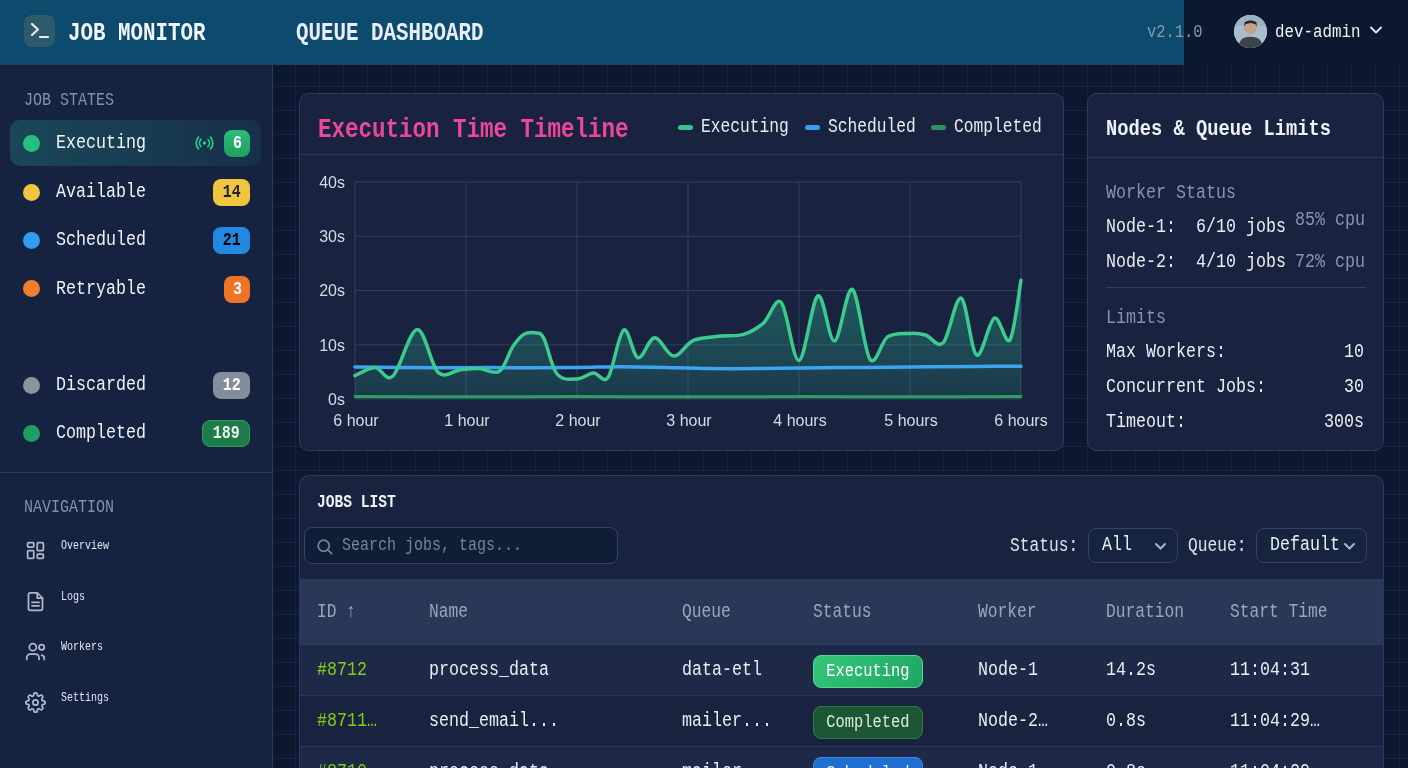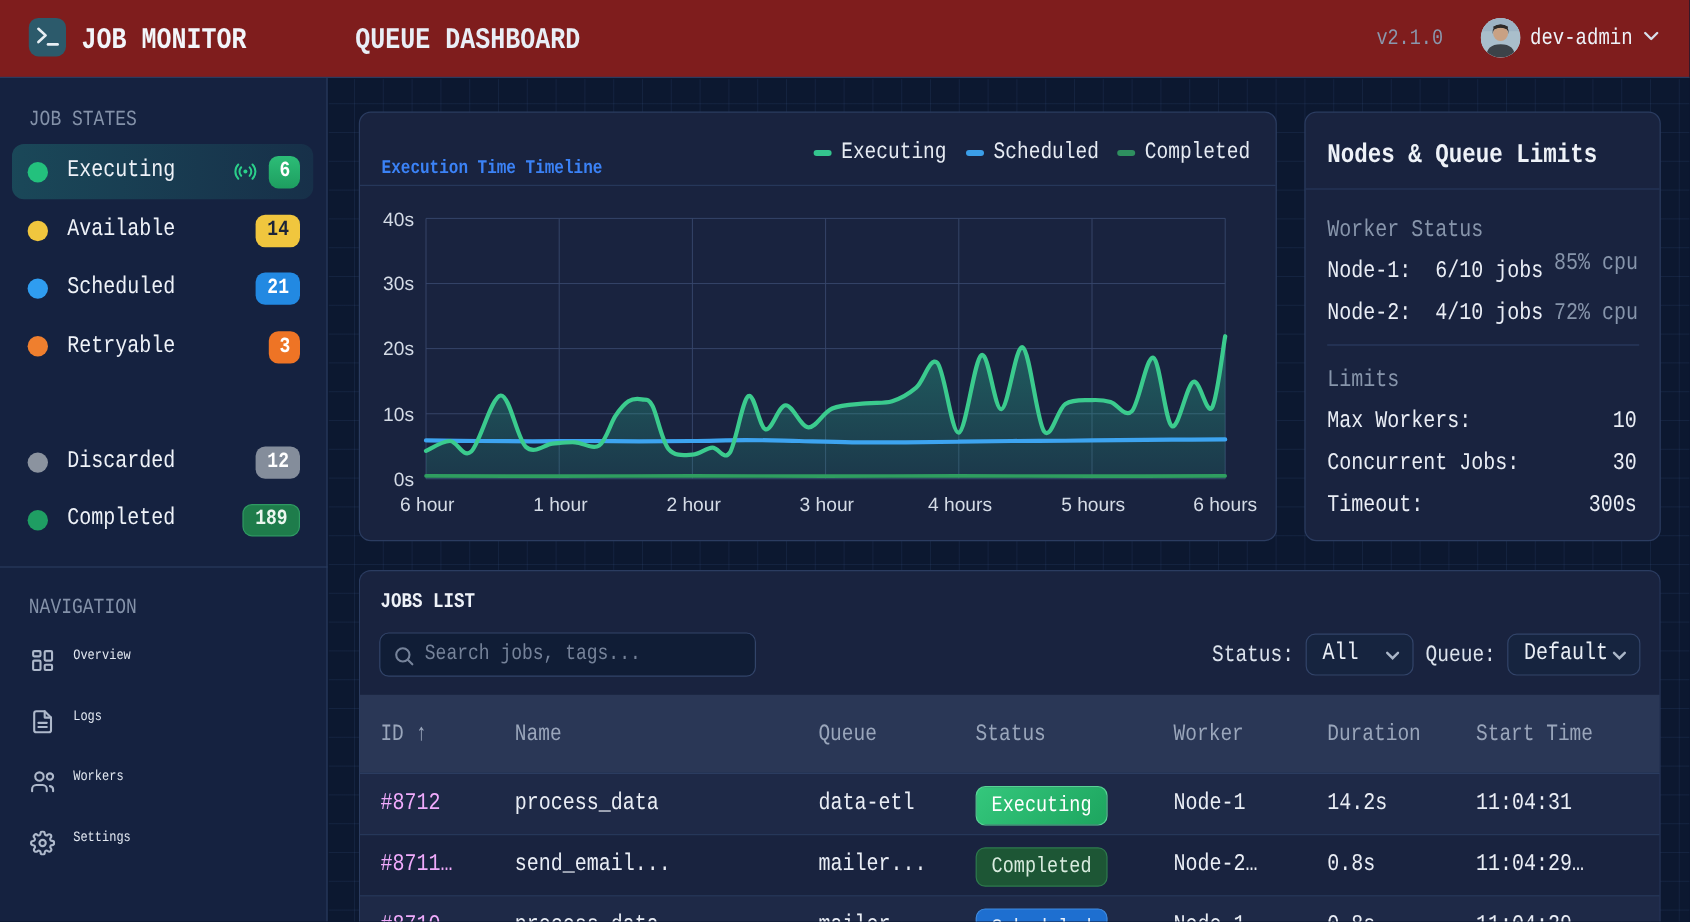--- a/index.html
+++ b/index.html
@@ -3,21 +3,21 @@
 <meta charset="utf-8">
 <style>
   * { margin:0; padding:0; box-sizing:border-box; }
   html,body { width:1408px; height:768px; overflow:hidden; }
   body { background:#0c1830; font-family:"Liberation Mono", monospace; color:#e9edf5; position:relative; }
   .cx  { display:inline-block; transform:scaleX(.833); transform-origin:0 50%; white-space:pre; }
   .cxr { display:inline-block; transform:scaleX(.833); transform-origin:100% 50%; white-space:pre; }
   .cxc { display:inline-block; transform:scaleX(.833); transform-origin:50% 50%; white-space:pre; }
 
   
-  #topbar { position:absolute; left:0; top:0; width:1408px; height:65px; background:#7f1d1d; border-bottom:1px solid #283a5e; }
+  #topbar { position:absolute; left:0; top:0; width:1184px; height:65px; background:#0c4a6e; border-bottom:1px solid #283a5e; }
   #logo { position:absolute; left:24px; top:15px; width:31px; height:32px; background:#2c5a6b; border-radius:8px; }
   #logo svg { position:absolute; left:5px; top:6px; }
   #brand { position:absolute; left:68px; top:19px; font-size:25px; font-weight:bold; color:#f2f5fa; }
   #pagetitle { position:absolute; left:296px; top:19px; font-size:25px; font-weight:bold; color:#e9eef6; }
   #version { position:absolute; left:1147px; top:22px; font-size:18.5px; color:#8a97ad; }
   #avatar { position:absolute; left:1234px; top:15px; width:33px; height:33px; border-radius:50%; overflow:hidden; background:#b7c6d2; }
   #username { position:absolute; left:1275px; top:21px; font-size:19px; color:#eef2f8; }
   #uchev { position:absolute; left:1369px; top:26px; }
 
   
@@ -37,50 +37,50 @@
   #main { position:absolute; left:274px; top:66px; width:1134px; height:702px; background:#0c1830;
     background-image:
       linear-gradient(rgba(90,130,200,0.10) 1px, transparent 1px),
       linear-gradient(90deg, rgba(90,130,200,0.10) 1px, transparent 1px);
     background-size:24px 24px; background-position:-3px -4px; }
   .card { position:absolute; background:#19233f; border:1px solid #2b3c60; border-radius:10px; }
 
   
   #chartcard { left:25px; top:27px; width:765px; height:358px; }
   #chart-h { position:absolute; left:0; top:0; width:100%; height:61px; border-bottom:1px solid #26375a; }
-  #chart-title { position:absolute; left:18px; top:37px; font-size:16px; font-weight:bold; color:#3b82f6; }
+  #chart-title { position:absolute; left:18px; top:21px; font-size:27px; font-weight:bold; color:#ec4899; }
   .dash { position:absolute; top:31px; width:15px; height:5px; border-radius:3px; }
   .leg { position:absolute; top:22px; font-size:19.5px; color:#e6ebf3; }
 
   
   #nodescard { left:813px; top:27px; width:297px; height:358px; }
   #nodes-h { position:absolute; left:0; top:0; width:100%; height:64px; border-bottom:1px solid #26375a; }
   #nodes-title { position:absolute; left:18px; top:22px; font-size:22.5px; font-weight:bold; color:#eef2f8; }
   .muted { color:#8795ab; }
   .nrow { position:absolute; left:18px; font-size:20px; }
   .nval { position:absolute; right:19px; font-size:20px; }
   #nodes-div { position:absolute; left:18px; top:193px; width:260px; height:1px; background:#2b3c60; }
 
   
   #jobscard { left:25px; top:409px; width:1085px; height:310px; border-bottom:none; border-bottom-left-radius:0; border-bottom-right-radius:0; }
   #jobs-title { position:absolute; left:17px; top:16px; font-size:17.5px; font-weight:bold; color:#eef2f8; }
-  #search { position:absolute; left:16px; top:51px; width:314px; height:37px; border:1px solid #324469; border-radius:8px; background:#101d36; }
+  #search { position:absolute; left:4px; top:51px; width:314px; height:37px; border:1px solid #324469; border-radius:8px; background:#101d36; }
   #search > span { position:absolute; left:37px; top:7px; font-size:18px; color:#76839a; }
   #search svg { position:absolute; left:10px; top:9px; }
   .ctl-label { position:absolute; top:59px; font-size:19.5px; color:#dbe2ec; }
   .dropdown { position:absolute; top:52px; height:35px; border:1px solid #324469; border-radius:8px; background:#16243f; font-size:20px; color:#e9eef6; }
   .dropdown .dtext { position:absolute; left:13px; top:4px; }
   .dropdown svg { position:absolute; right:10px; top:13px; }
 
   #thead { position:absolute; left:0px; top:103px; width:1083px; height:65px; background:#2a3756; color:#9aa6bb; font-size:19.5px; }
   .th { position:absolute; top:22px; }
   .trow { position:absolute; left:0; width:1083px; height:51px; border-top:1px solid #263759; font-size:20px; }
   .trow.alt { background:rgba(120,150,210,0.055); }
   .td { position:absolute; top:13px; }
-  .tid { color:#f0abfc; }
+  .tid { color:#84cc16; }
   .status-badge { position:absolute; top:10px; left:513px; width:110px; height:33px; border-radius:8px; font-size:18.5px; text-align:center; line-height:31px; }
 
   .b-exec { background:linear-gradient(135deg,#34c77c,#1da55f); border:1px solid #57d494; color:#fff; }
   .b-comp { background:#1d5635; border:1px solid #2e7a4d; color:#d9ecdf; }
   .b-sched { background:#1e6fd0; border:1px solid #3f8ce2; color:#eaf2fb; }
 </style>
 </head>
 <body>
 
 <div id="topbar">
@@ -127,21 +127,21 @@
 
   <div class="jrow" style="top:104px;">
     <div class="dot" style="background:#f0c63e;"></div>
     <div class="jname"><span class="cx">Available</span></div>
     <div class="badge" style="width:37px; background:#f0c63e; color:#1b2438;"><span class="cxc">14</span></div>
   </div>
 
   <div class="jrow" style="top:152px;">
     <div class="dot" style="background:#2f9df0;"></div>
     <div class="jname"><span class="cx">Scheduled</span></div>
-    <div class="badge" style="width:37px; background:#2289e2; color:#ffffff;"><span class="cxc">21</span></div>
+    <div class="badge" style="width:37px; background:#2289e2; color:#000000;"><span class="cxc">21</span></div>
   </div>
 
   <div class="jrow" style="top:200.5px;">
     <div class="dot" style="background:#ef7f2e;"></div>
     <div class="jname"><span class="cx">Retryable</span></div>
     <div class="badge" style="width:26px; background:#ee7425; color:#fff;"><span class="cxc">3</span></div>
   </div>
 
 
   <div class="jrow" style="top:297px;">

